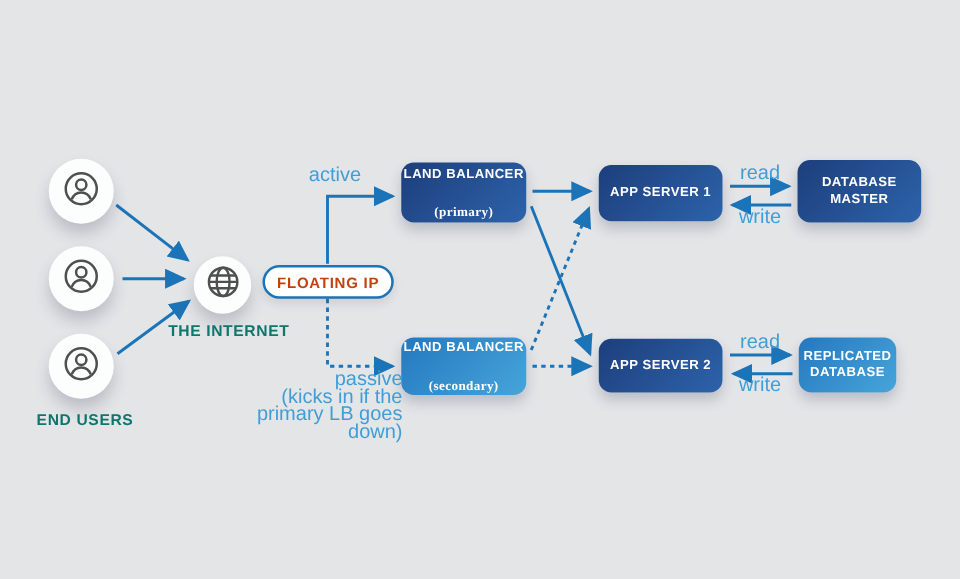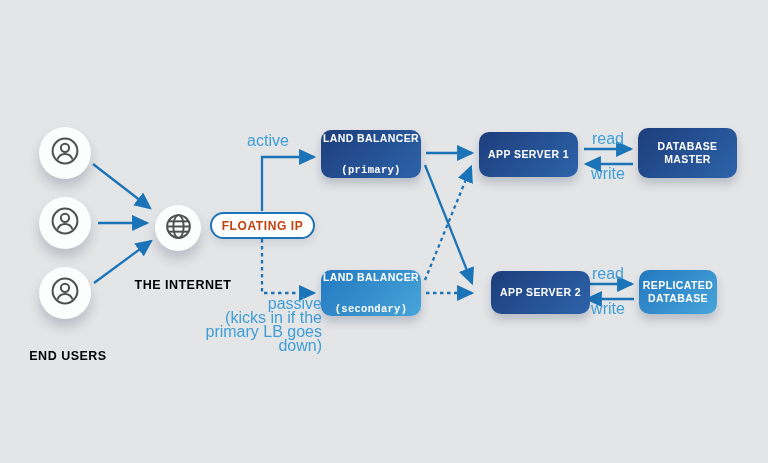--- a/index.html
+++ b/index.html
@@ -3,27 +3,27 @@
 <meta charset="utf-8">
 <style>
   * { margin:0; padding:0; box-sizing:border-box; }
   html,body { width:768px; height:463px; }
   body { background:#e4e5e7; font-family:"Liberation Sans",sans-serif; }
   .canvas { position:relative; width:768px; height:463px; background:#e4e5e7; overflow:hidden; }
   .arrows { position:absolute; left:0; top:0; width:768px; height:463px; z-index:1; }
   .node { position:absolute; z-index:2; display:flex; flex-direction:column; align-items:center; justify-content:center;
           color:#fff; border-radius:10px; text-align:center; box-shadow:0 6px 10px rgba(30,50,80,.22); }
   .node .l1 { font-weight:bold; font-size:10.5px; letter-spacing:.4px; line-height:13px; }
-  .node .l2 { font-family:Liberation Mono, monospace; font-size:10.5px; font-weight:bold; margin-top:19px; letter-spacing:.3px; }
+  .node .l2 { font-family:Liberation Serif, serif; font-size:10.5px; font-weight:bold; margin-top:19px; letter-spacing:.3px; }
   .dark  { background:linear-gradient(135deg,#1d3e7c 0%, #2d63aa 100%); }
   .light { background:linear-gradient(135deg,#2478bf 0%, #47a5da 100%); }
   .circle { position:absolute; background:#fcfdfd; border-radius:50%; display:flex; align-items:center; justify-content:center;
             box-shadow:0 8px 12px rgba(40,55,80,.22); z-index:2; }
-  .caption { position:absolute; font-weight:bold; color:#000000; z-index:2; letter-spacing:.5px;
-             font-size:12.5px; text-align:center;margin-top:20px; }
+  .caption { position:absolute; font-weight:bold; color:#0f766e; z-index:2; letter-spacing:.5px;
+             font-size:12.5px; text-align:center; }
   .hint { position:absolute; color:#3f9ed8; z-index:2; text-align:center; font-size:16px; line-height:14px; }
   .pill { position:absolute; background:#ffffff; border:2px solid #1b74b8; border-radius:15px; display:flex;
           align-items:center; justify-content:center; color:#c2410c; font-weight:bold; font-size:12px;
           letter-spacing:.6px; z-index:2; box-shadow:0 4px 8px rgba(40,55,80,.12); }
 </style>
 </head>
 <body>
 
 <div class="canvas">
 
@@ -102,21 +102,21 @@
   </div>
 
   <div class="node light" style="left:321px; top:270px; width:100px; height:46px;">
     <span class="l1">LAND BALANCER</span>
     <span class="l2">(secondary)</span>
   </div>
 
   <div class="node dark" style="left:479px; top:132px; width:99px; height:45px;">
     <span class="l1">APP SERVER 1</span>
   </div>
-  <div class="node dark" style="left:479px; top:271px; width:99px; height:43px;margin-left:12px;">
+  <div class="node dark" style="left:479px; top:271px; width:99px; height:43px;">
     <span class="l1">APP SERVER 2</span>
   </div>
 
   <div class="node dark" style="left:638px; top:128px; width:99px; height:50px;">
     <span class="l1">DATABASE</span>
     <span class="l1">MASTER</span>
   </div>
   <div class="node light" style="left:639px; top:270px; width:78px; height:44px;">
     <span class="l1">REPLICATED</span>
     <span class="l1">DATABASE</span>

